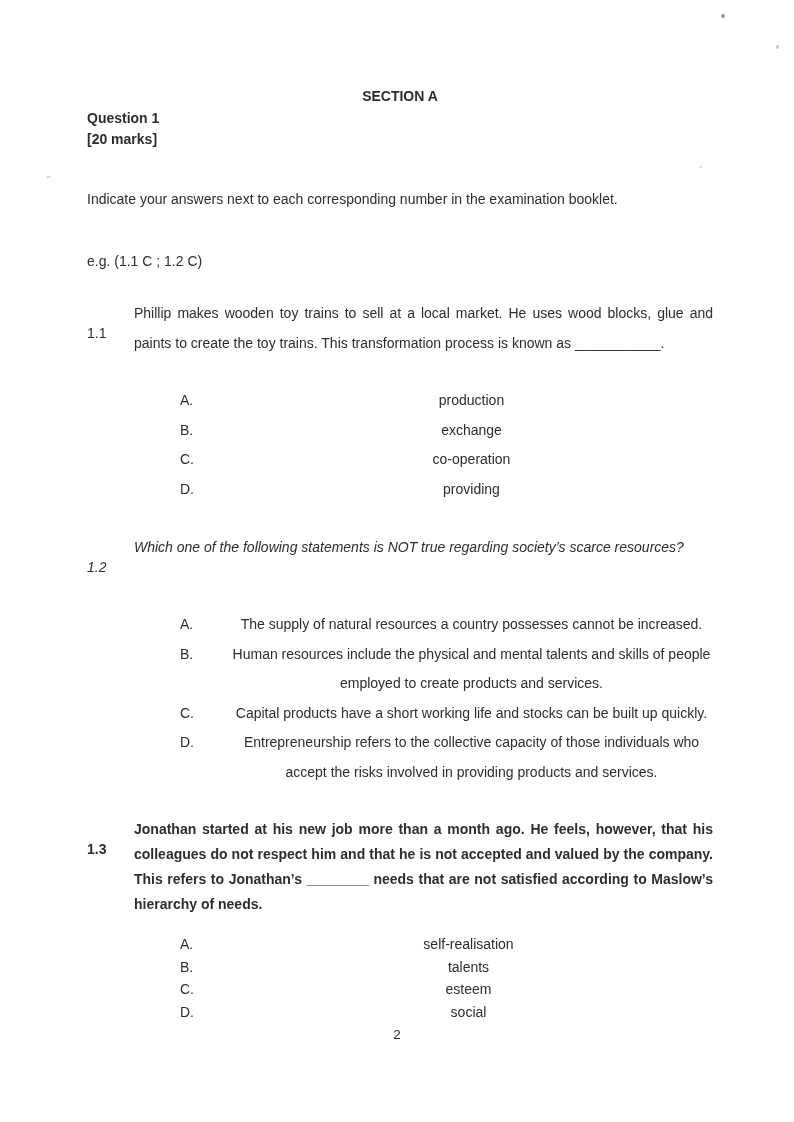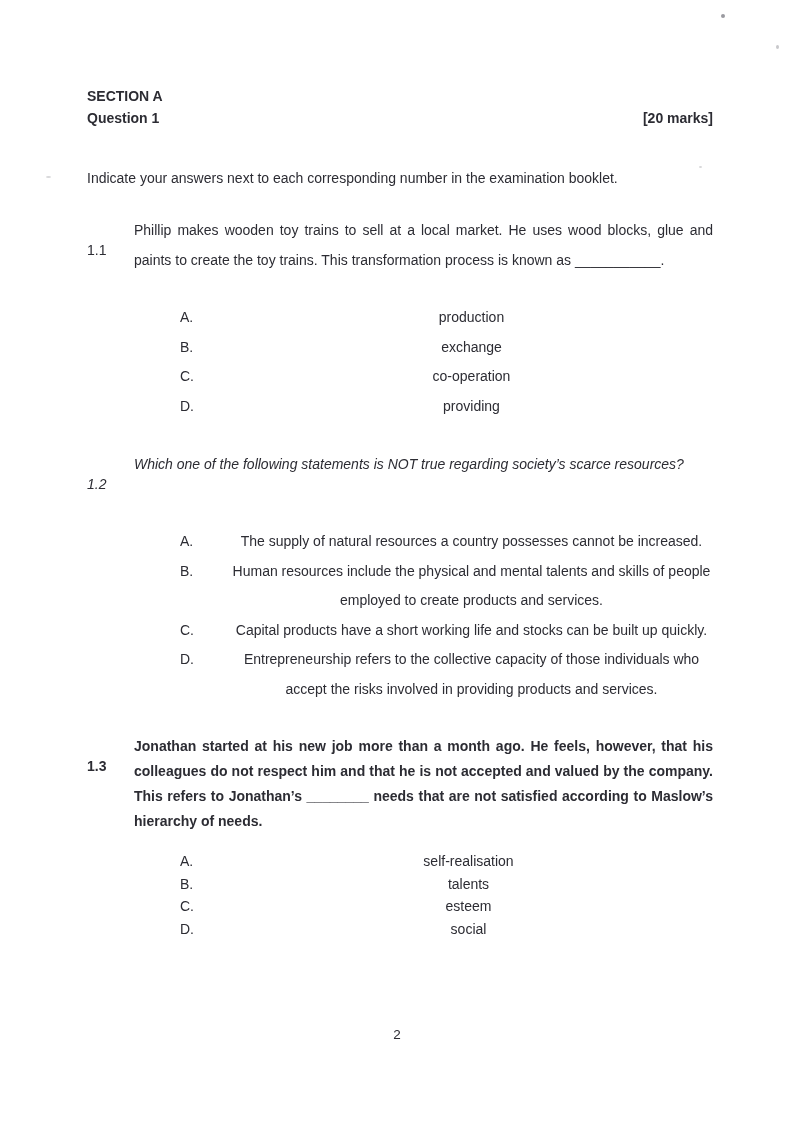--- a/index.html
+++ b/index.html
@@ -12,33 +12,34 @@
     width: 794px;
     height: 1122px;
     background: #ffffff;
     font-family: "Liberation Sans", "DejaVu Sans", sans-serif;
     font-size: 14px;
     color: #2c2c33;
     box-sizing: border-box;
     padding: 86px 81px 0 87px;
     overflow: hidden;
   }
-  .center { }
+  .center { text-align: center; }
   .justify { text-align: justify; }
 
   .section-title {
     line-height: 20px;
     font-weight: bold;
   }
   .header-row {
     margin-top: 2px;
     display: flex;
     justify-content: space-between;
     line-height: 21px;
     font-weight: bold;
+    flex-direction: column;
   }
   .intro-line {
     line-height: 26px;
     margin-top: 36px;
   }
   .intro-line:first-of-type { margin-top: 8px; }
 
   .question {
     display: flex;
   }
@@ -104,20 +105,21 @@
 <div class="page">
 
   <div class="section-title center">SECTION A</div>
 
   <div class="header-row">
     <span>Question 1</span>
     <span>[20 marks]</span>
   </div>
 
   <div class="intro-line">Indicate your answers next to each corresponding number in the examination booklet.</div>
+  <div class="intro-line">e.g. (1.1  C ; 1.2  C)</div>
 
   <div class="question q-1">
     <span class="qnum">1.1</span>
     <div class="qtext justify">Phillip makes wooden toy trains to sell at a local market.  He uses wood blocks, glue and paints to create the toy trains.  This transformation process is known as ___________.</div>
   </div>
   <div class="options opts-1">
     <div class="option">
       <span class="opt-letter">A.</span>
       <div class="opt-text">production</div>
     </div>

